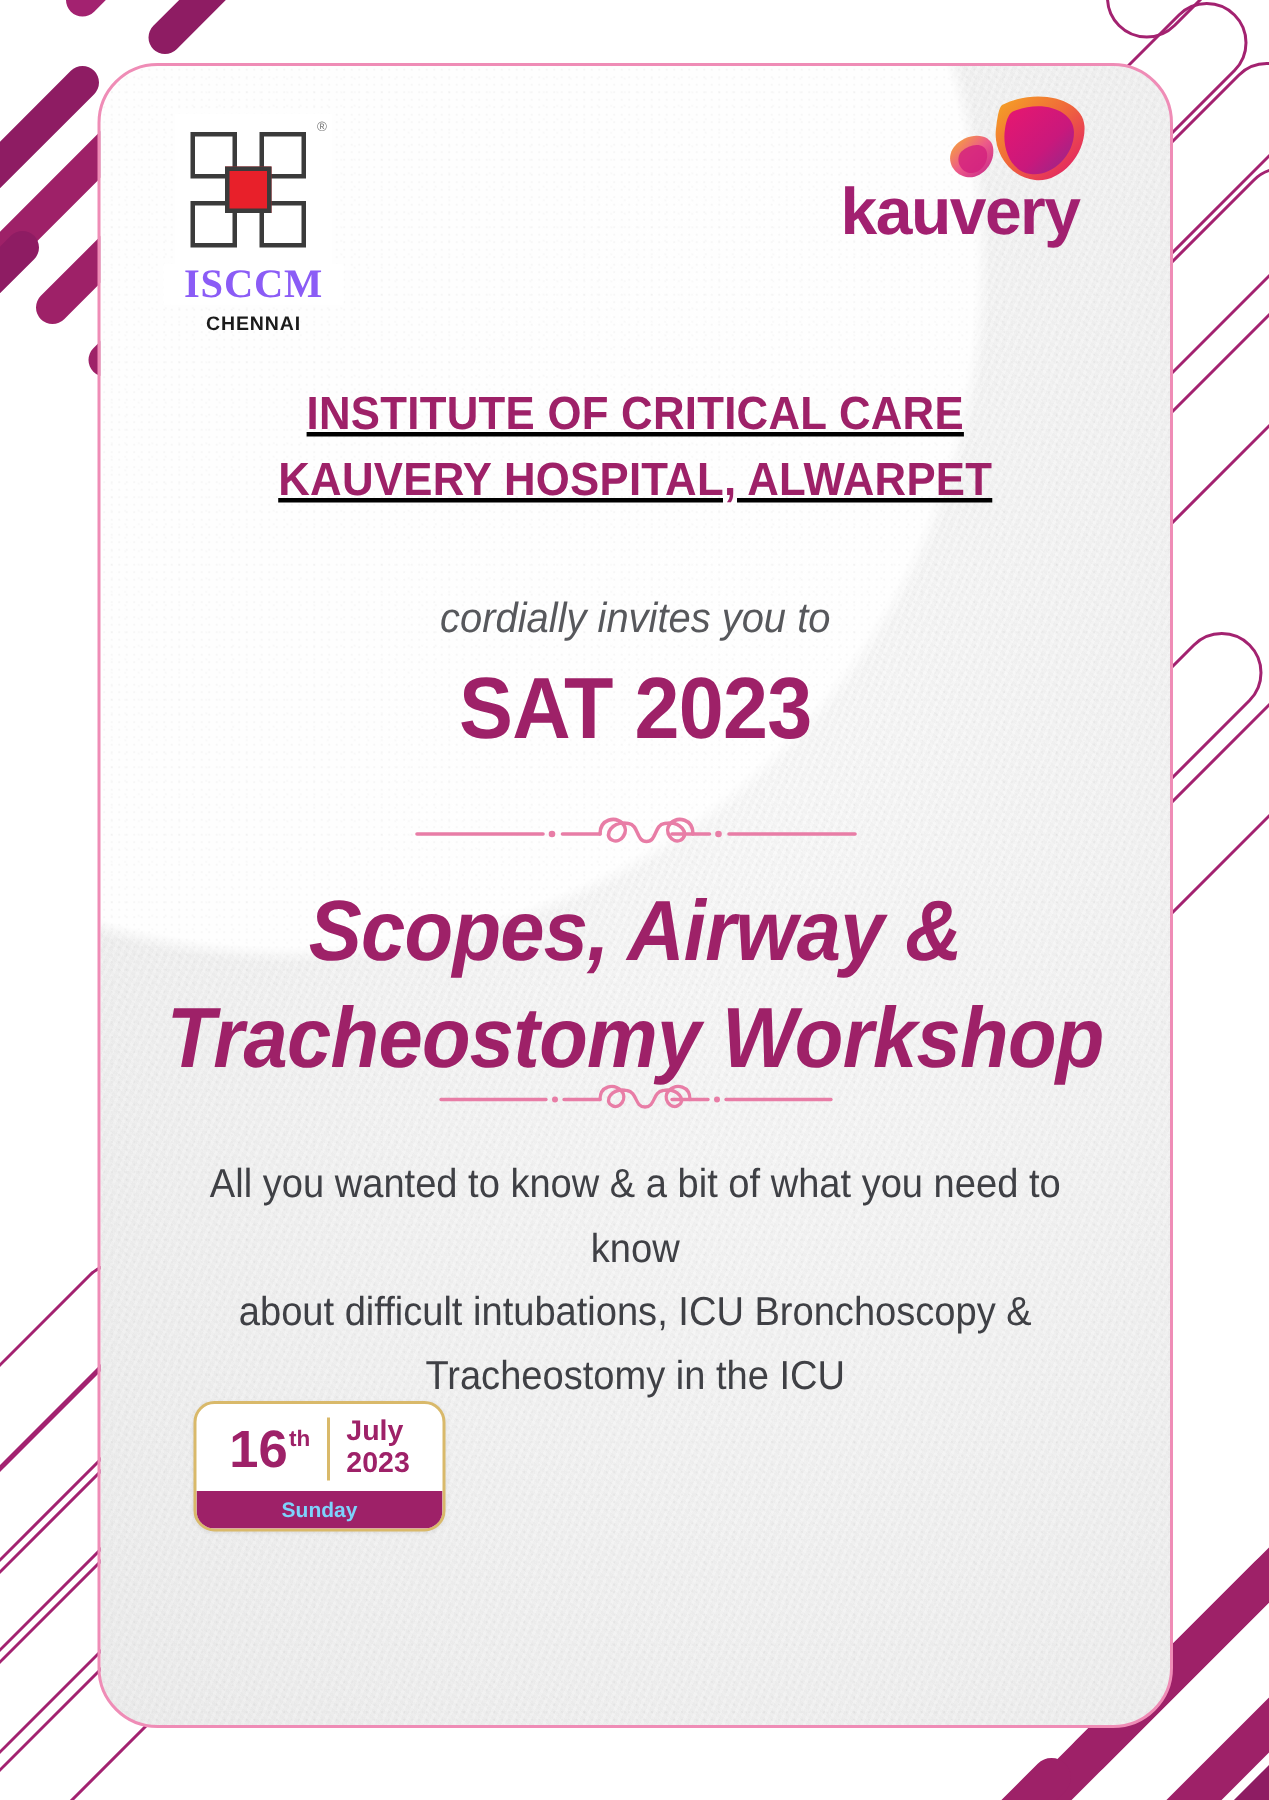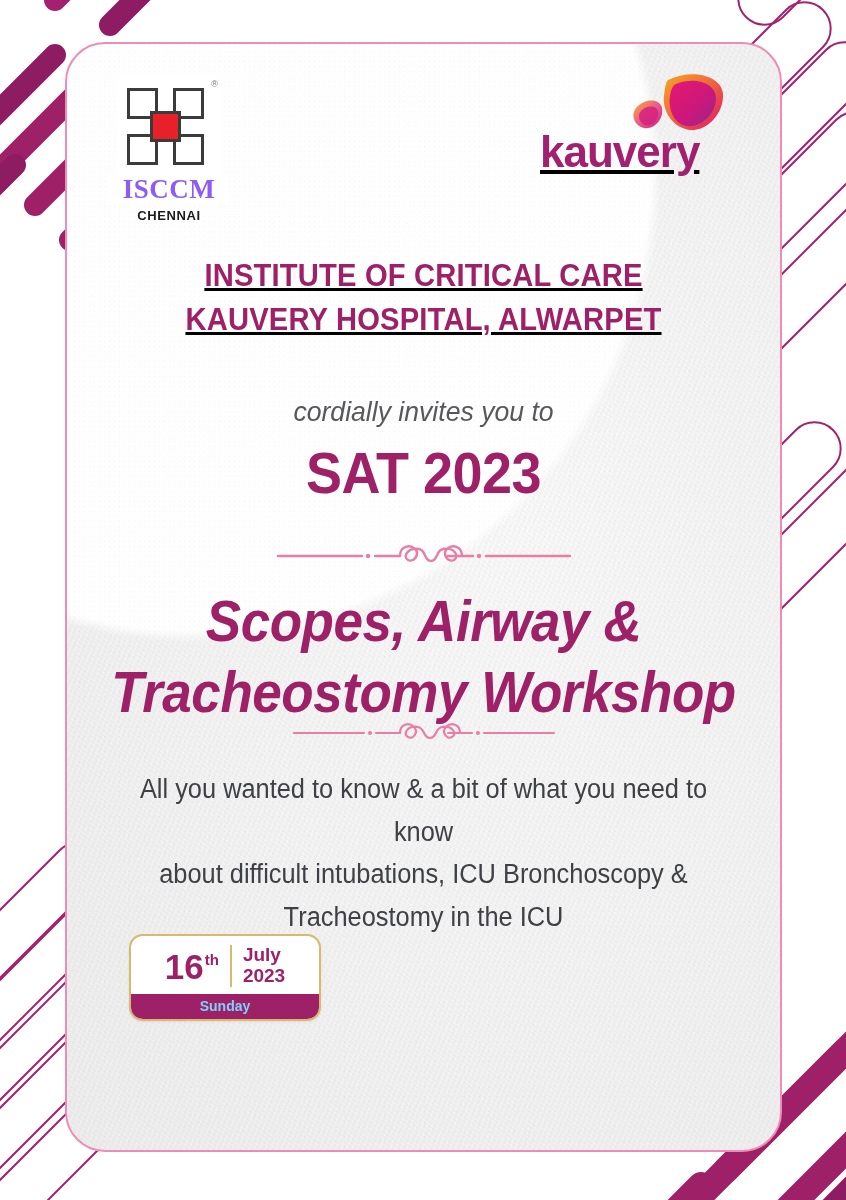--- a/index.html
+++ b/index.html
@@ -62,21 +62,21 @@
   #isccm-mark .sq.bl{left:10px;top:58px;}
   #isccm-mark .sq.br{left:56px;top:58px;}
   #isccm-mark .sq.mid{left:33px;top:35px;background:#e8202a;border-color:#3b3b3b;}
   #isccm-mark .reg{position:absolute;right:3px;top:3px;font-size:9px;color:#7a7a7a;}
   #isccm-word{
     font-family:"Liberation Serif", serif;font-weight:bold;font-size:27px;
     letter-spacing:.5px;color:#8b5cf6;line-height:1;margin-top:-4px;background:#fff;
   }
   #isccm-city{font-size:13px;font-weight:bold;letter-spacing:.6px;color:#1b1b1b;margin-top:5px;}
 
-  #kauvery-logo{position:absolute;right:40px;top:30px;width:200px;text-align:left;text-decoration:underline;}
+  #kauvery-logo{position:absolute;right:40px;top:20px;width:200px;text-align:center;}
   #kauvery-mark{position:relative;height:60px;}
   #kauvery-mark svg{position:absolute;right:10px;top:-4px;}
   #kauvery-word{
     font-size:44px;font-weight:bold;color:#A22070;line-height:.9;
     letter-spacing:-1px;margin-top:-2px;
   }
   #kauvery-sub{
     font-size:25px;color:#6f6f6f;letter-spacing:3px;line-height:1;margin-top:1px;font-weight:300;
   }
 
@@ -116,21 +116,21 @@
     position:absolute;left:24px;right:24px;top:724px;
     font-size:27px;color:#3f4045;line-height:1.58;font-weight:300;
     transform:scaleX(.94);
   }
   #desc .dl{display:block;}
 
   
   #bottom{position:absolute;left:62px;right:40px;top:890px;display:flex;align-items:flex-start;}
 
   #datecard{
-    width:192px;box-sizing:border-box;
+    width:168px;box-sizing:border-box;
     border:2px solid #d9b96a;border-radius:14px;
     background:#ffffff;overflow:hidden;
     box-shadow:0 1px 3px rgba(0,0,0,.07);
     flex:0 0 auto;
   }
   #dc-top{display:flex;align-items:center;justify-content:center;padding:9px 0 7px;}
   #dc-day{
     font-size:35px;font-weight:bold;color:#9E2168;line-height:1;
     display:flex;align-items:flex-start;
   }

